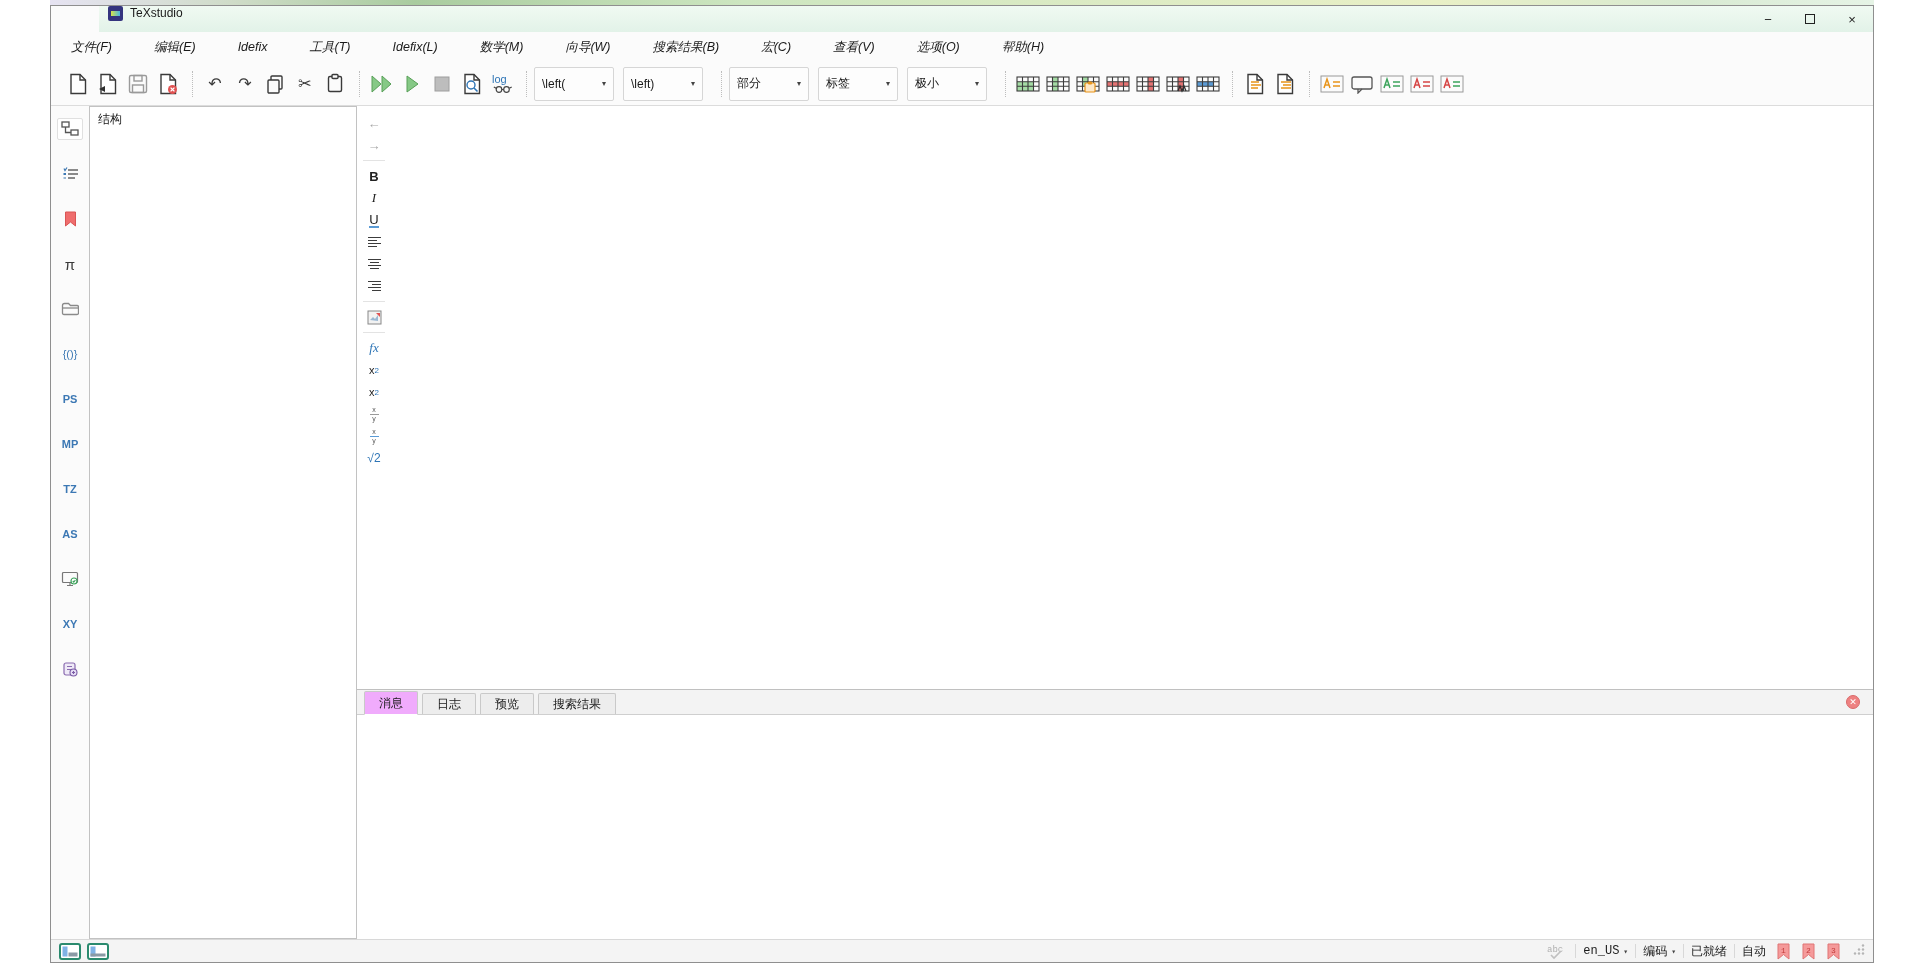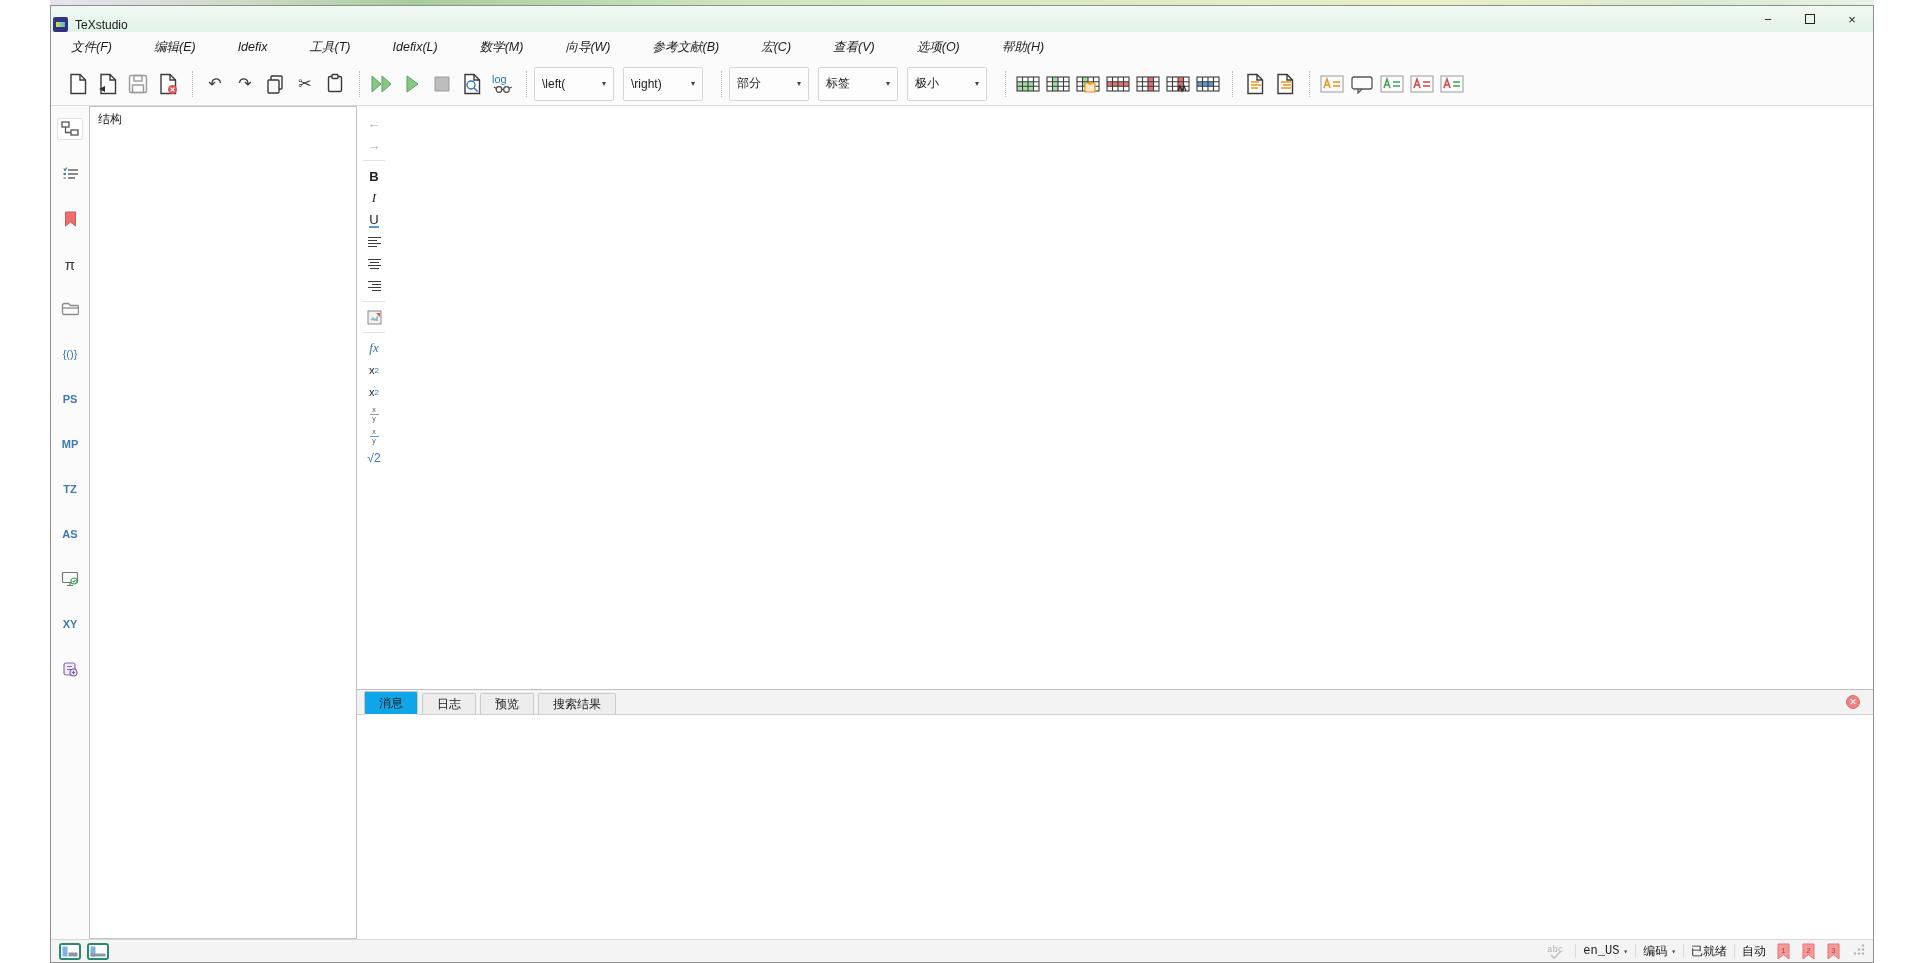--- a/index.html
+++ b/index.html
@@ -8,21 +8,21 @@
 
   .desktop-strip { position:absolute; left:50px; top:0; width:1824px; height:6px;
     background:linear-gradient(90deg,#e6e3f2 0%,#cfdcc8 10%,#a9cc9f 20%,#cde6c0 38%,
                #dcebc4 58%,#e9f0c6 76%,#d8ead2 90%,#e6f4e6 100%); }
 
   .app-window { position:absolute; left:50px; top:5px; width:1824px; height:958px;
     border:1px solid #8f8f8f; background:#fbfbfb; display:flex; flex-direction:column; }
 
   
   .titlebar { height:26px; flex:0 0 26px; background:linear-gradient(180deg,#f0faf2,#e2f2e8);
-    display:flex; align-items:flex-end; padding-left:2px; }
+    display:flex; align-items:flex-start; padding-left:9px;margin-left:48px; }
   .app-icon { width:15px; height:15px; border-radius:2px; background:#34347e; position:relative; }
   .app-icon::after { content:""; position:absolute; left:3px; top:5px; width:9px; height:5px;
     background:linear-gradient(90deg,#d7e34a,#4ab8e3); }
   .app-title { font-size:12px; margin-left:7px; }
   .win-controls { margin-left:auto; display:flex; height:26px; }
   .win-btn { width:42px; height:26px; display:flex; align-items:center; justify-content:center;
     font-size:13px; color:#222; }
   .maxi-box { width:10px; height:10px; border:1.2px solid #222; }
 
   
@@ -78,21 +78,21 @@
   .editor { flex:1; background:#ffffff; }
 
   
   .bottom-panel { height:250px; flex:0 0 250px; border-top:1px solid #c0c0c0;
     display:flex; flex-direction:column; }
   .tabbar { height:25px; flex:0 0 25px; background:#f3f3f3; display:flex; align-items:flex-end;
     padding-left:7px; border-bottom:1px solid #cfcfcf; position:relative; }
   .tab { height:21px; padding:0 14px; display:flex; align-items:center; font-size:12px;
     background:#ededed; border:1px solid #c9c9c9; border-bottom:none; margin-right:4px;
     border-radius:2px 2px 0 0; white-space:nowrap; }
-  .tab.active { background:#0ea5e9; height:24px; margin-bottom:-1px; border-bottom:1px solid #ffffff; }
+  .tab.active { background:#f0abfc; height:24px; margin-bottom:-1px; border-bottom:1px solid #ffffff; }
   .panel-close { position:absolute; right:13px; top:5px; width:14px; height:14px; border-radius:50%;
     background:#ee8181; border:1px solid #d96a6a; color:#ffffff; font-size:9px;
     display:flex; align-items:center; justify-content:center; line-height:1; }
   .panel-content { flex:1; background:#ffffff; }
 
   
   .statusbar { height:23px; flex:0 0 23px; background:#f4f4f4; border-top:1px solid #d8d8d8;
     display:flex; align-items:center; padding:0 8px; font-size:12px;font-family:Liberation Mono, monospace; }
   .layout-toggle { width:22px; height:17px; margin-right:6px; display:flex; align-items:center; justify-content:center; }
   .sb-spacer { flex:1; }
@@ -122,21 +122,21 @@
   </div>
 
   <div class="menubar">
     <div class="menu-item">文件(F)</div>
     <div class="menu-item">编辑(E)</div>
     <div class="menu-item">Idefix</div>
     <div class="menu-item">工具(T)</div>
     <div class="menu-item">Idefix(L)</div>
     <div class="menu-item">数学(M)</div>
     <div class="menu-item">向导(W)</div>
-    <div class="menu-item">参考文献(B)</div>
+    <div class="menu-item">搜索结果(B)</div>
     <div class="menu-item">宏(C)</div>
     <div class="menu-item">查看(V)</div>
     <div class="menu-item">选项(O)</div>
     <div class="menu-item">帮助(H)</div>
   </div>
 
   <div class="toolbar">
     <svg width="0" height="0" style="position:absolute" aria-hidden="true">
       <defs>
         <g id="tgrid" fill="none" stroke="#3c3c3c" stroke-width="1.1">
@@ -236,21 +236,21 @@
       </svg>
     </div>
 
     <div class="tsep"></div>
 
     <div class="dropdown">
       <span>\left(</span>
       <span class="dd-arrow">▾</span>
     </div>
     <div class="dropdown">
-      <span>\right)</span>
+      <span>\left)</span>
       <span class="dd-arrow">▾</span>
     </div>
 
     <div class="tsep"></div>
 
     <div class="dropdown">
       <span>部分</span>
       <span class="dd-arrow">▾</span>
     </div>
     <div class="dropdown">

